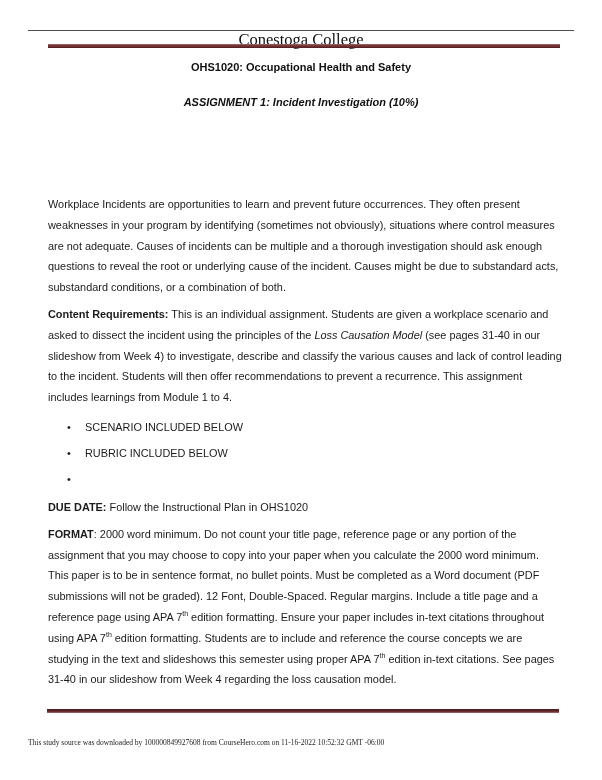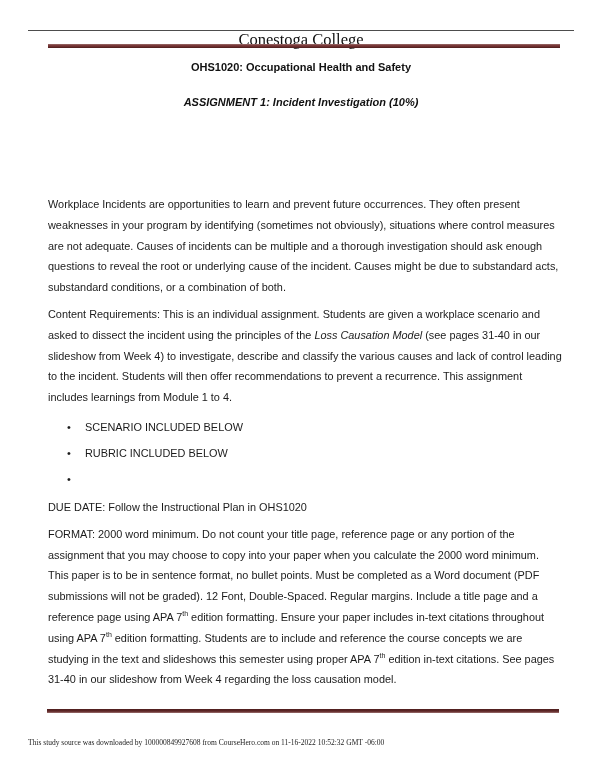--- a/index.html
+++ b/index.html
@@ -38,21 +38,21 @@
   .heading-course { top: 61px; }
   .heading-assignment { top: 96px; font-style: italic; }
 
   
   .body-text {
     position: absolute; left: 48px; top: 154px; width: 514px;
     font-size: 10.9px; line-height: 20.8px; margin-top: 40px;
   }
   .body-text p { margin: 0 0 6px 0; }
   .body-text .format-para { margin-bottom: 0; }
-  .body-text b { font-weight: normal; }
+  .body-text b { font-weight: bold; }
   .body-text i { font-style: italic; }
   .body-text .u { }
   .body-text sup {
     font-size: 7px; line-height: 0; vertical-align: super;
   }
 
   .bullet-list { margin: 2px 0 5px 0; }
   .bullet-item { display: flex; line-height: 26px; padding-left: 19px; }
   .bullet-dot { width: 18px; flex: 0 0 18px; font-size: 11px; }
 

